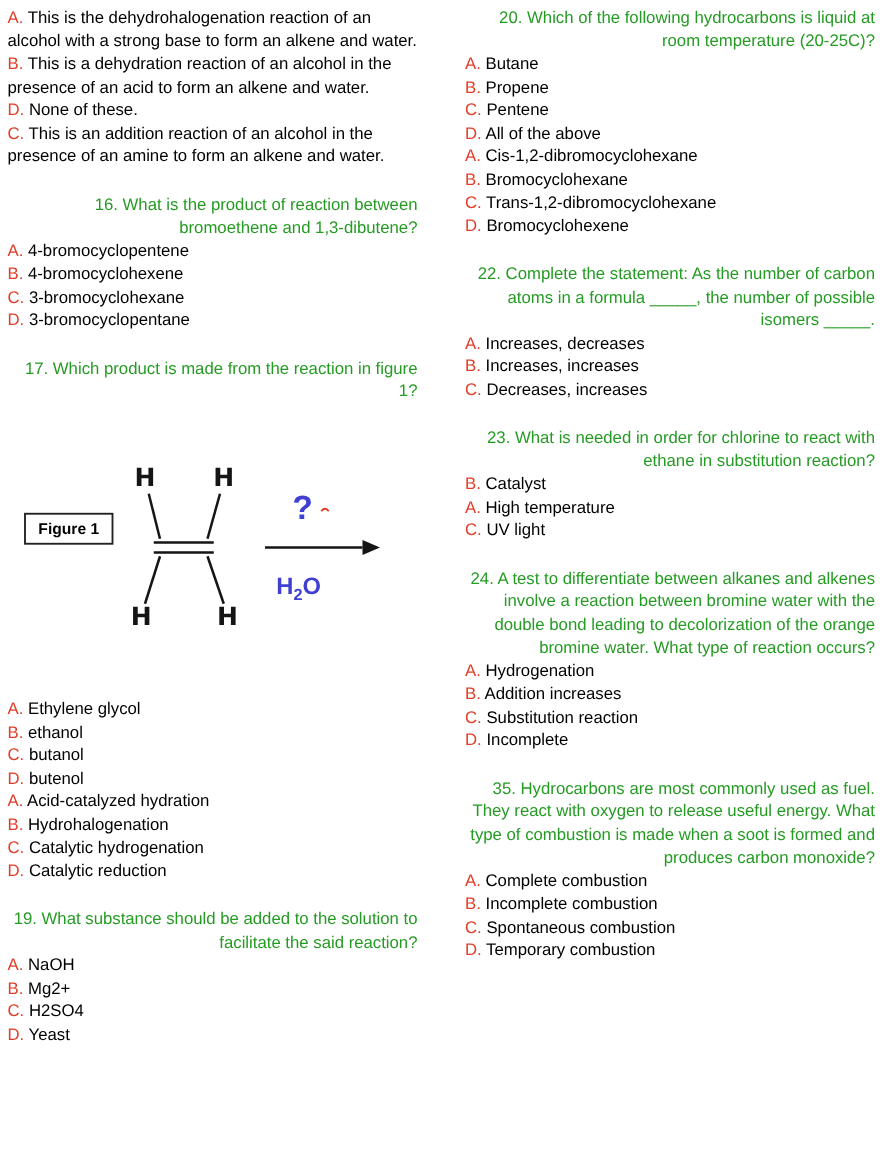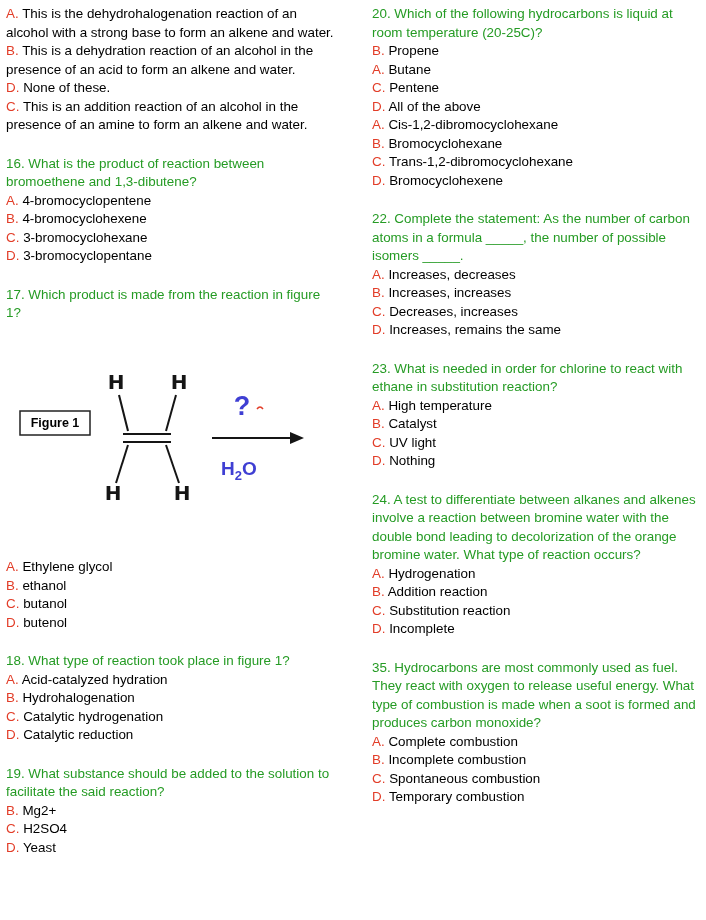--- a/index.html
+++ b/index.html
@@ -10,21 +10,21 @@
     --ink:#151515;
   }
   html,body{margin:0;padding:0;background:#ffffff;}
   .page{
     width:706px;height:920px;overflow:hidden;box-sizing:border-box;
     padding:5px 0 0 6px;display:flex;gap:38px;
     font-family:"Liberation Sans", sans-serif;
     font-size:13.4px;line-height:18.5px;color:var(--text-color);
   }
   .column{flex:0 0 328px;width:328px;}
-  .question{color:var(--question-color);margin-top:20px;}
+  .question{color:var(--question-color);margin-top:20px;text-align:right;}
   .column > :first-child{margin-top:0;}
   .options{margin-top:0;}
   .option{display:block;}
   .option .letter{color:var(--letter-color);}
   .figure-block{margin:30px 0 45px 10px;}
   svg text{font-family:"Liberation Sans", sans-serif;}
   .atom{font-weight:bold;font-size:20px;fill:var(--ink);font-family:"DejaVu Sans", sans-serif;}
   .bond{stroke:var(--ink);stroke-width:2;}
   .figure-label{font-weight:bold;font-size:12.5px;fill:#000;}
   .blue{fill:var(--figure-blue);font-weight:bold;}
@@ -76,66 +76,64 @@
 
       <text x="205" y="122" class="blue formula"><tspan>H</tspan><tspan dy="5" class="sub-size">2</tspan><tspan dy="-5">O</tspan></text>
     </svg>
   </div>
 <div class="options">
         <div class="option"><span class="letter">A.</span> <span class="opt-text">Ethylene glycol</span></div>
         <div class="option"><span class="letter">B.</span> <span class="opt-text">ethanol</span></div>
         <div class="option"><span class="letter">C.</span> <span class="opt-text">butanol</span></div>
         <div class="option"><span class="letter">D.</span> <span class="opt-text">butenol</span></div>
       </div>
-      <div class="question">18. What type of reaction took place in figure 1?</div>
       <div class="options">
         <div class="option"><span class="letter">A.</span> <span class="opt-text">Acid-catalyzed hydration</span></div>
         <div class="option"><span class="letter">B.</span> <span class="opt-text">Hydrohalogenation</span></div>
         <div class="option"><span class="letter">C.</span> <span class="opt-text">Catalytic hydrogenation</span></div>
         <div class="option"><span class="letter">D.</span> <span class="opt-text">Catalytic reduction</span></div>
       </div>
       <div class="question">19. What substance should be added to the solution to facilitate the said reaction?</div>
       <div class="options">
+        <div class="option"><span class="letter">A.</span> <span class="opt-text">NaOH</span></div>
         <div class="option"><span class="letter">B.</span> <span class="opt-text">Mg2+</span></div>
         <div class="option"><span class="letter">C.</span> <span class="opt-text">H2SO4</span></div>
         <div class="option"><span class="letter">D.</span> <span class="opt-text">Yeast</span></div>
       </div>
     </div>
   <div class="column">
       <div class="question">20. Which of the following hydrocarbons is liquid at room temperature (20-25C)?</div>
       <div class="options">
+        <div class="option"><span class="letter">A.</span> <span class="opt-text">Butane</span></div>
         <div class="option"><span class="letter">B.</span> <span class="opt-text">Propene</span></div>
-        <div class="option"><span class="letter">A.</span> <span class="opt-text">Butane</span></div>
         <div class="option"><span class="letter">C.</span> <span class="opt-text">Pentene</span></div>
         <div class="option"><span class="letter">D.</span> <span class="opt-text">All of the above</span></div>
       </div>
       <div class="options">
         <div class="option"><span class="letter">A.</span> <span class="opt-text">Cis-1,2-dibromocyclohexane</span></div>
         <div class="option"><span class="letter">B.</span> <span class="opt-text">Bromocyclohexane</span></div>
         <div class="option"><span class="letter">C.</span> <span class="opt-text">Trans-1,2-dibromocyclohexane</span></div>
         <div class="option"><span class="letter">D.</span> <span class="opt-text">Bromocyclohexene</span></div>
       </div>
       <div class="question">22. Complete the statement: As the number of carbon atoms in a formula _____, the number of possible isomers _____.</div>
       <div class="options">
         <div class="option"><span class="letter">A.</span> <span class="opt-text">Increases, decreases</span></div>
         <div class="option"><span class="letter">B.</span> <span class="opt-text">Increases, increases</span></div>
         <div class="option"><span class="letter">C.</span> <span class="opt-text">Decreases, increases</span></div>
-        <div class="option"><span class="letter">D.</span> <span class="opt-text">Increases, remains the same</span></div>
       </div>
       <div class="question">23. What is needed in order for chlorine to react with ethane in substitution reaction?</div>
       <div class="options">
+        <div class="option"><span class="letter">B.</span> <span class="opt-text">Catalyst</span></div>
         <div class="option"><span class="letter">A.</span> <span class="opt-text">High temperature</span></div>
-        <div class="option"><span class="letter">B.</span> <span class="opt-text">Catalyst</span></div>
         <div class="option"><span class="letter">C.</span> <span class="opt-text">UV light</span></div>
-        <div class="option"><span class="letter">D.</span> <span class="opt-text">Nothing</span></div>
       </div>
       <div class="question">24. A test to differentiate between alkanes and alkenes involve a reaction between bromine water with the double bond leading to decolorization of the orange bromine water. What type of reaction occurs?</div>
       <div class="options">
         <div class="option"><span class="letter">A.</span> <span class="opt-text">Hydrogenation</span></div>
-        <div class="option"><span class="letter">B.</span> <span class="opt-text">Addition reaction</span></div>
+        <div class="option"><span class="letter">B.</span> <span class="opt-text">Addition increases</span></div>
         <div class="option"><span class="letter">C.</span> <span class="opt-text">Substitution reaction</span></div>
         <div class="option"><span class="letter">D.</span> <span class="opt-text">Incomplete</span></div>
       </div>
       <div class="question">35. Hydrocarbons are most commonly used as fuel. They react with oxygen to release useful energy. What type of combustion is made when a soot is formed and produces carbon monoxide?</div>
       <div class="options">
         <div class="option"><span class="letter">A.</span> <span class="opt-text">Complete combustion</span></div>
         <div class="option"><span class="letter">B.</span> <span class="opt-text">Incomplete combustion</span></div>
         <div class="option"><span class="letter">C.</span> <span class="opt-text">Spontaneous combustion</span></div>
         <div class="option"><span class="letter">D.</span> <span class="opt-text">Temporary combustion</span></div>
       </div>

